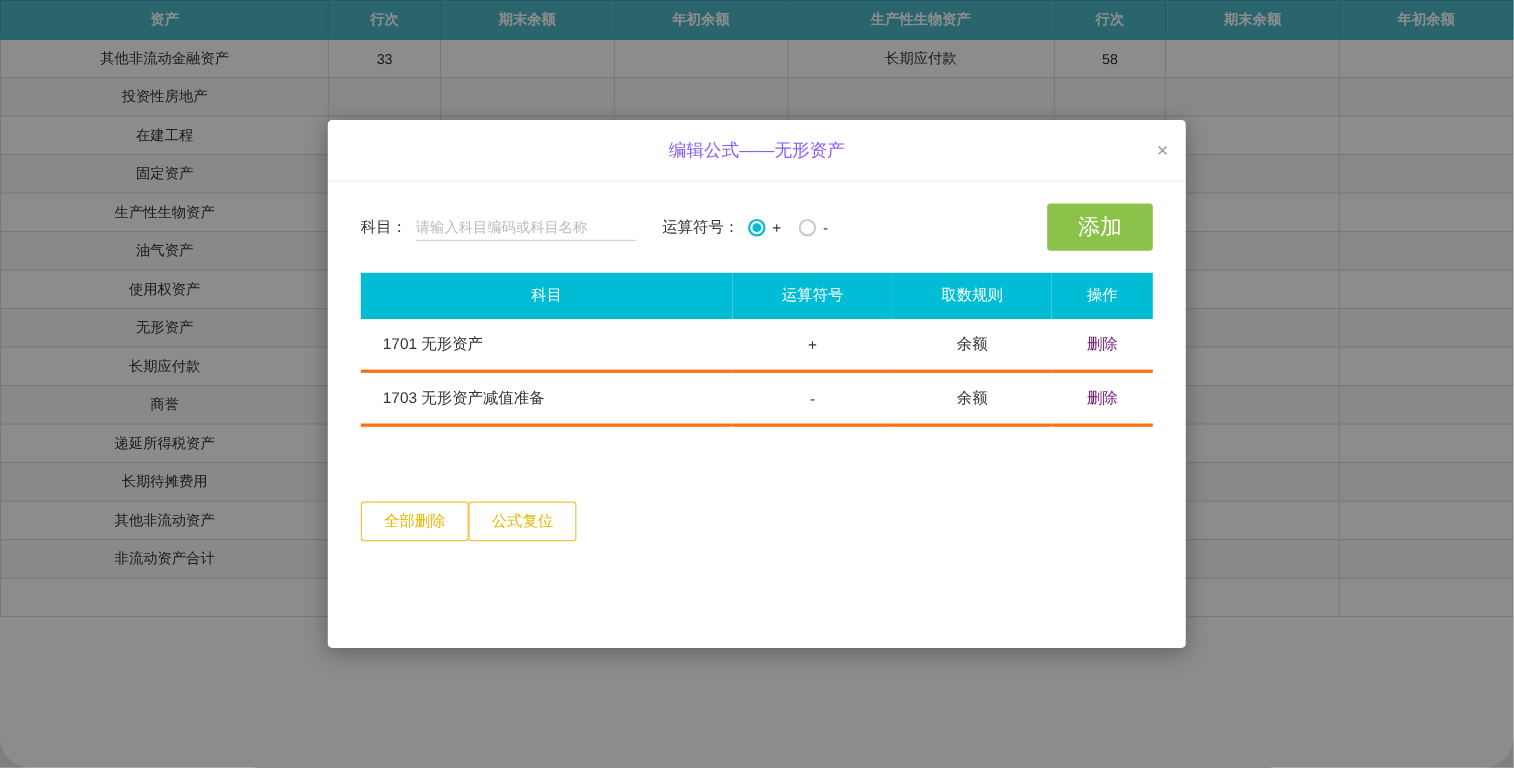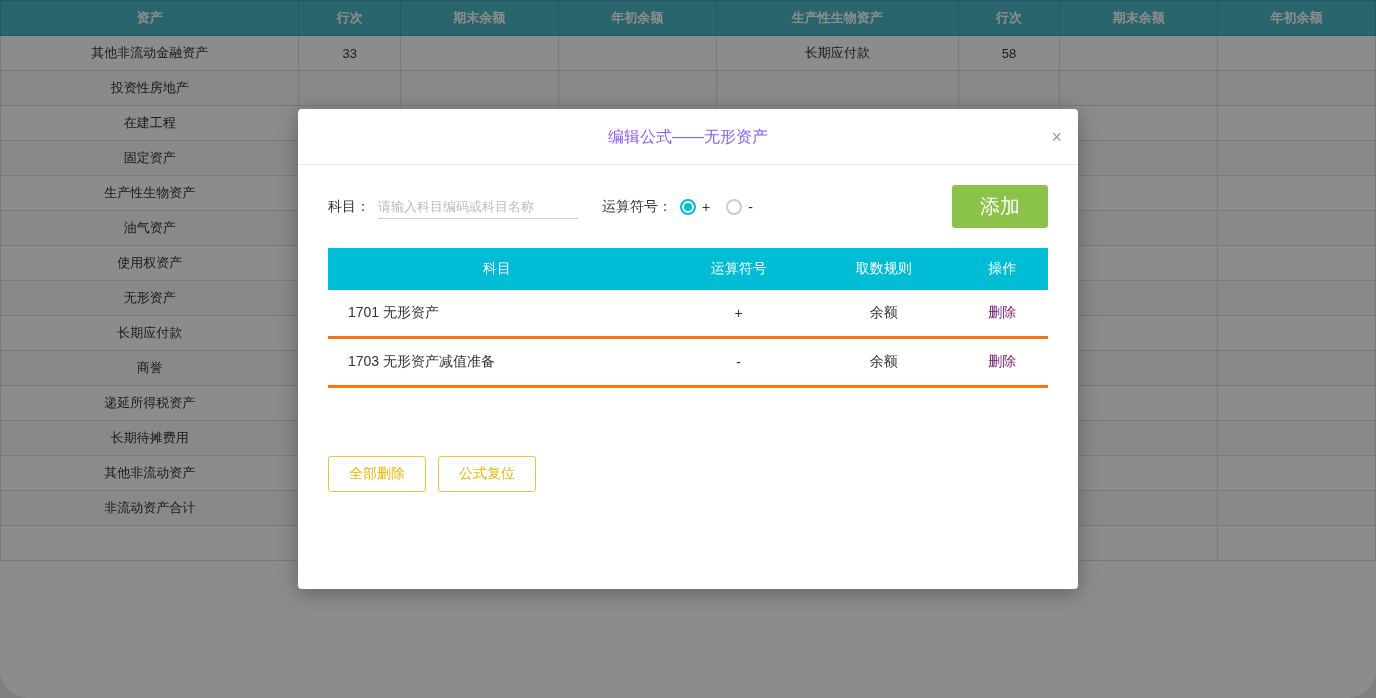--- a/index.html
+++ b/index.html
@@ -259,21 +259,20 @@
       justify-content: space-between;
     }
 
     .footer-tip {
       color: #999;
       font-size: 13px;
     }
 
     .footer-buttons {
       display: flex;
-      gap: 12px;
     }
 
     .btn-outline {
       border: 1px solid #f0c040;
       background: #fff;
       color: #e6b800;
       border-radius: 3px;
       padding: 8px 20px;
       font-size: 14px;
       cursor: pointer;

